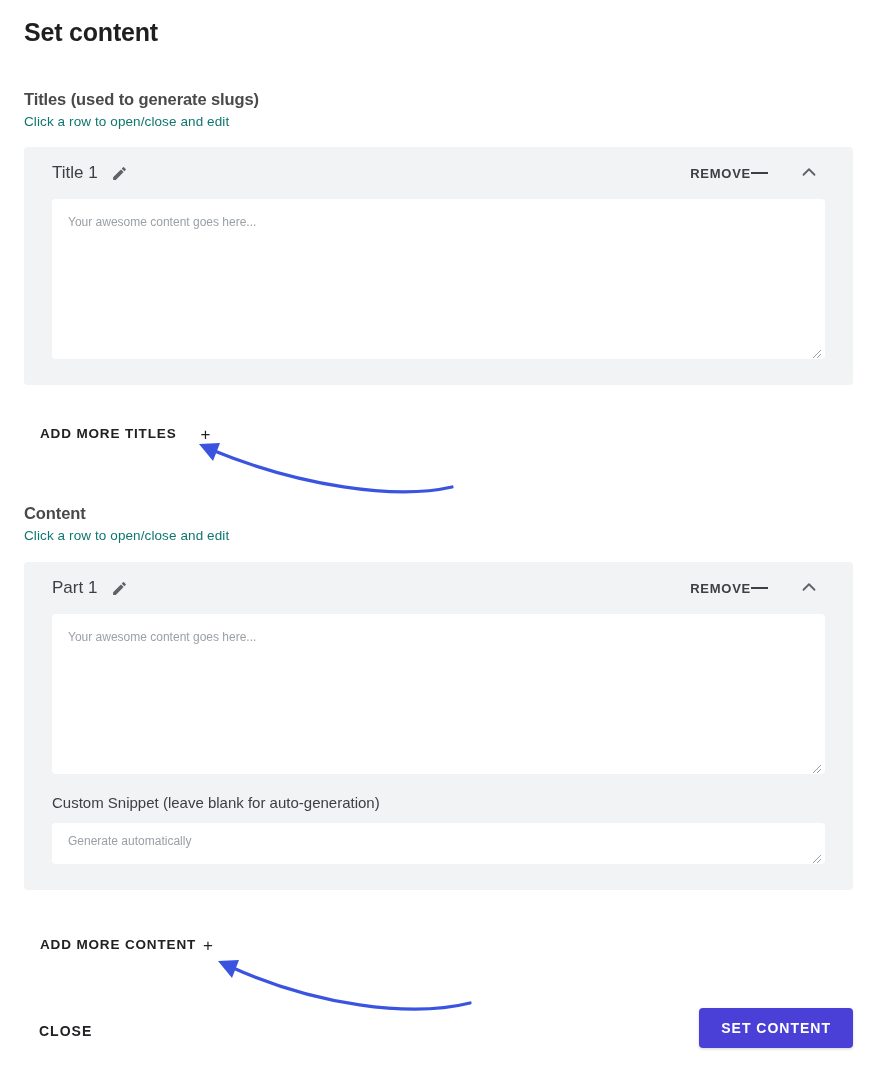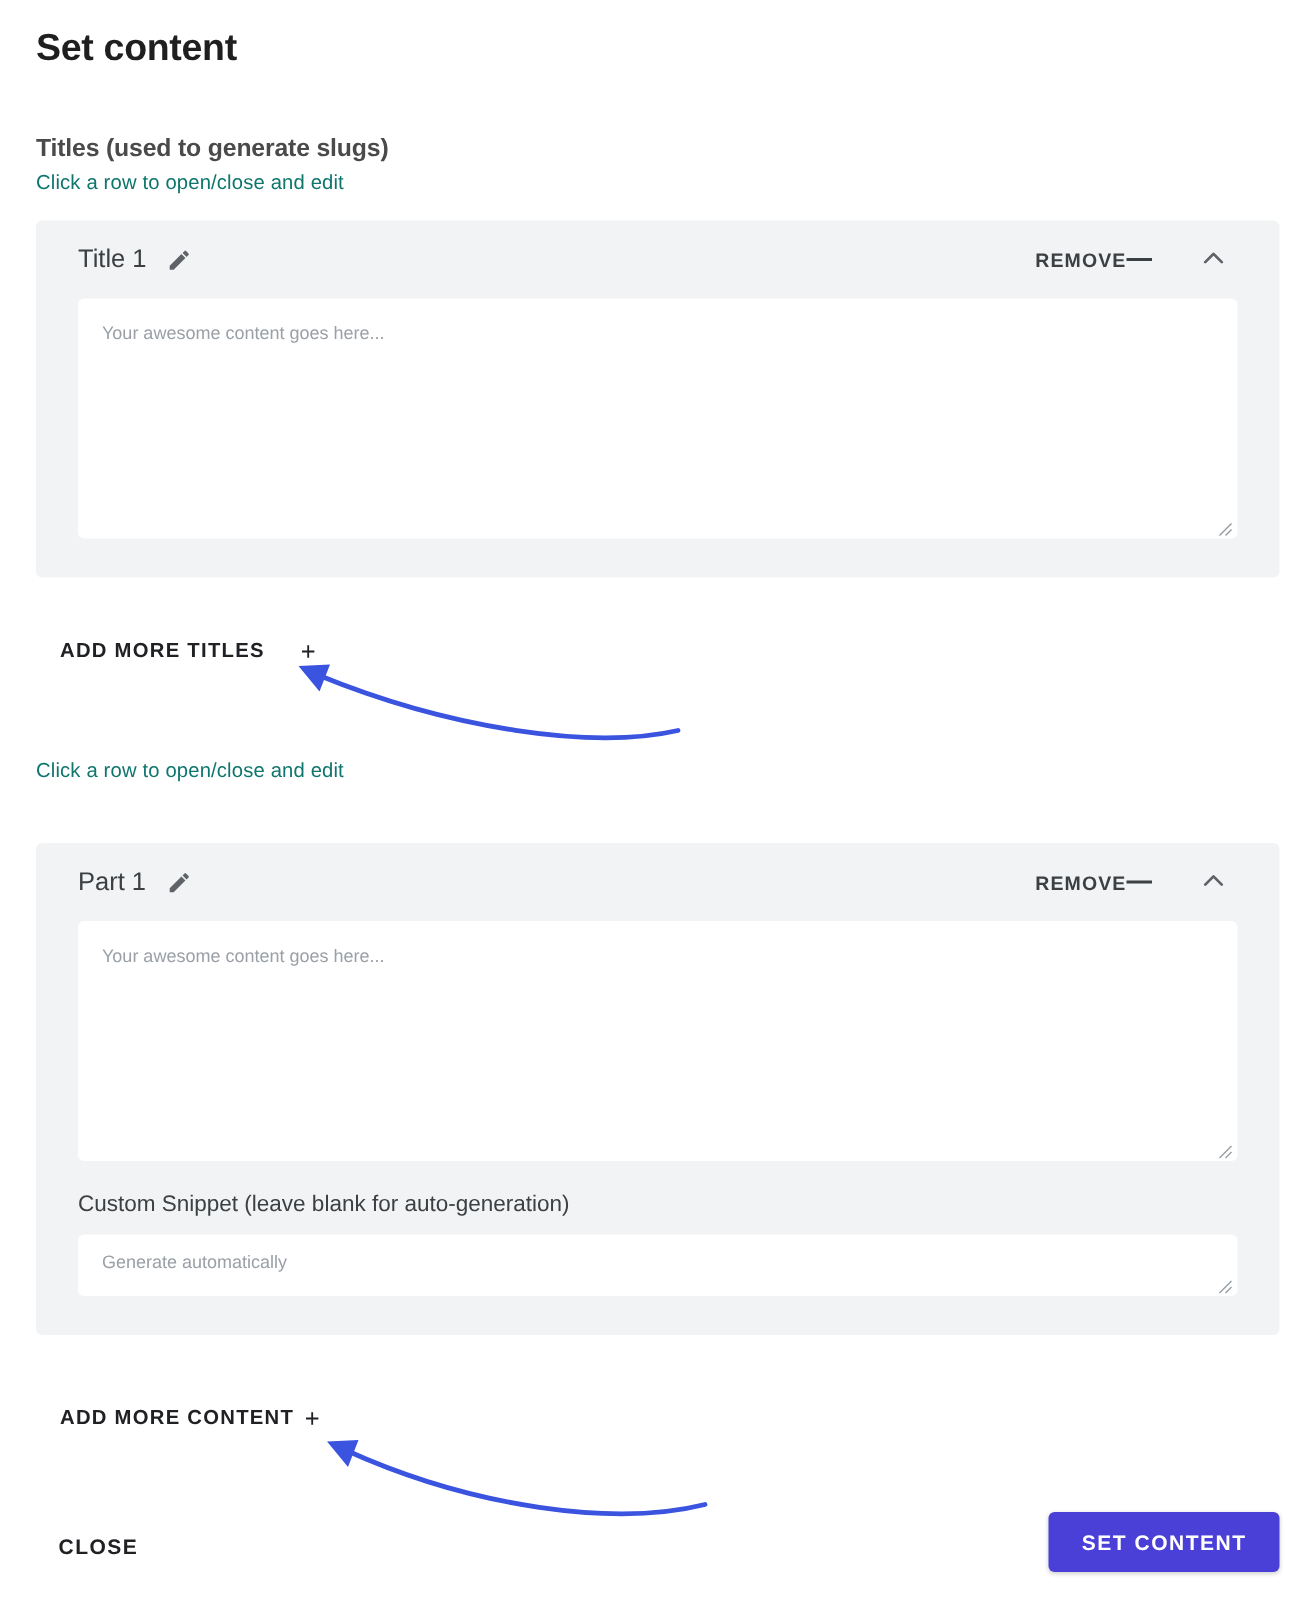--- a/index.html
+++ b/index.html
@@ -280,20 +280,21 @@
       </div>
     </div>
   </div>
 
   <button class="add-more" style="top:425px;gap:24px;">
     <span>ADD MORE TITLES</span>
     <span class="plus-glyph">+</span>
   </button>
 
   <div class="section-head" style="top:502px;">
+    <div class="section-title">Content</div>
     <div class="section-sub">Click a row to open/close and edit</div>
   </div>
 
   <div class="card" style="top:562px;">
     <div class="card-header">
       <div class="card-header-left">
         <span class="row-label">Part 1</span>
         <span class="pencil-icon">
           <svg width="17" height="17" viewBox="0 0 24 24" fill="#5f6368" aria-hidden="true">
             <path d="M3 17.25V21h3.75L17.81 9.94l-3.75-3.75L3 17.25zM20.71 7.04a1 1 0 0 0 0-1.41l-2.34-2.34a1 1 0 0 0-1.41 0l-1.83 1.83 3.75 3.75 1.83-1.83z"></path>

